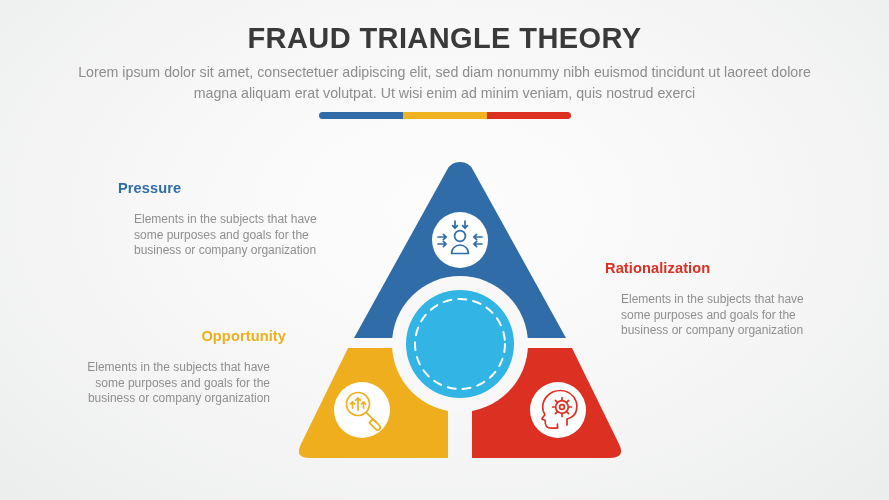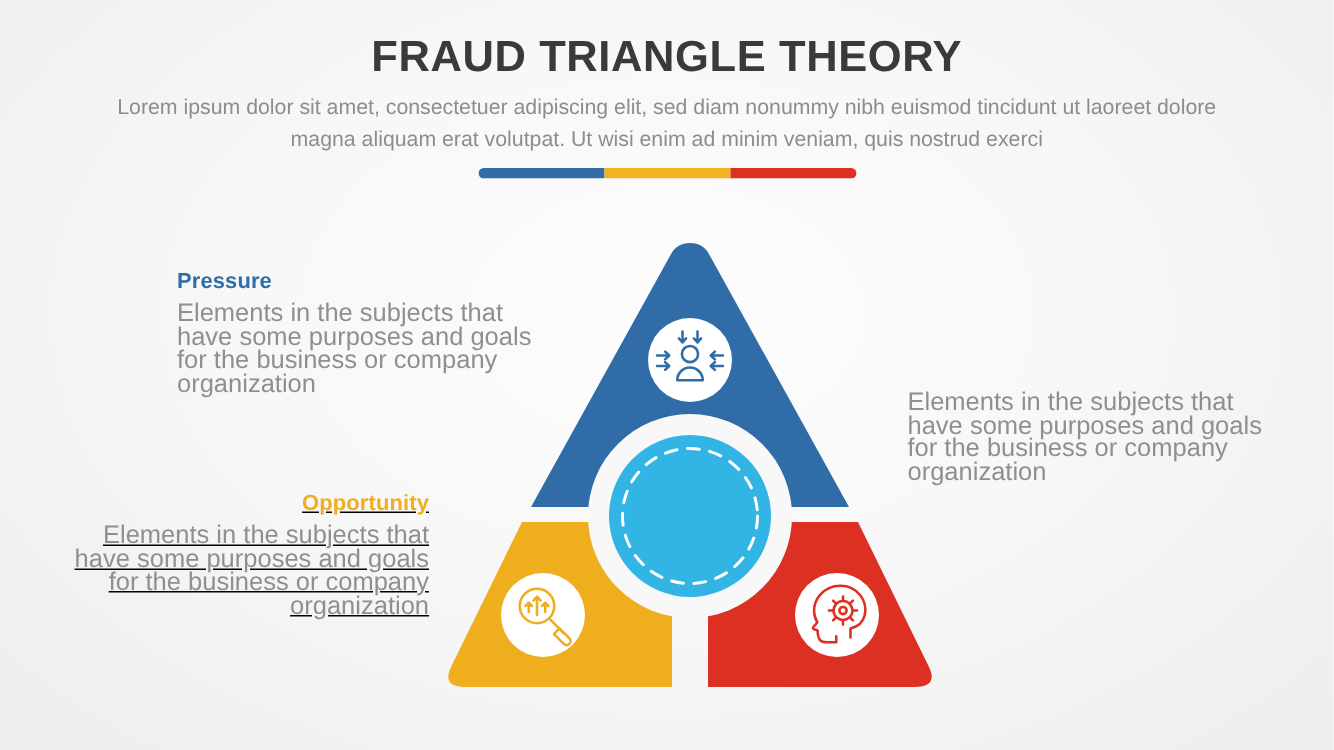--- a/index.html
+++ b/index.html
@@ -78,37 +78,36 @@
   .label-block {
     position: absolute;
   }
   .label-head {
     font-size: 14.6px;
     font-weight: bold;
     margin: 0 0 5px 0;
     letter-spacing: 0.1px;
   }
   .label-desc {
-    font-size: 17px;
+    font-size: 12px;
     line-height: 15.5px;
     color: #8f8f8f;
-    margin: 0;
+    margin: 16px;
   }
 
   #block-pressure {
     left: 118px;
     top: 180px;
     width: 242px;
   }
   #block-opportunity {
     left: 48px;
     top: 328px;
     width: 238px;
     text-align: right;
-    text-decoration: underline;
   }
   #block-rationalization {
     left: 605px;
     top: 260px;
     width: 245px;
     text-align: left;
   }
 </style>
 </head>
 <body>
@@ -223,16 +222,17 @@
     <p class="label-head" style="color: rgb(47, 108, 168);">Pressure</p>
     <p class="label-desc">Elements in the subjects that have some purposes and goals for the business or company organization</p>
   </div>
 
   <div class="label-block" id="block-opportunity">
     <p class="label-head" style="color: rgb(239, 174, 30);">Opportunity</p>
     <p class="label-desc">Elements in the subjects that have some purposes and goals for the business or company organization</p>
   </div>
 
   <div class="label-block" id="block-rationalization">
+    <p class="label-head" style="color: rgb(220, 48, 34);">Rationalization</p>
     <p class="label-desc">Elements in the subjects that have some purposes and goals for the business or company organization</p>
   </div>
 
 </div>
 
 </body></html>

